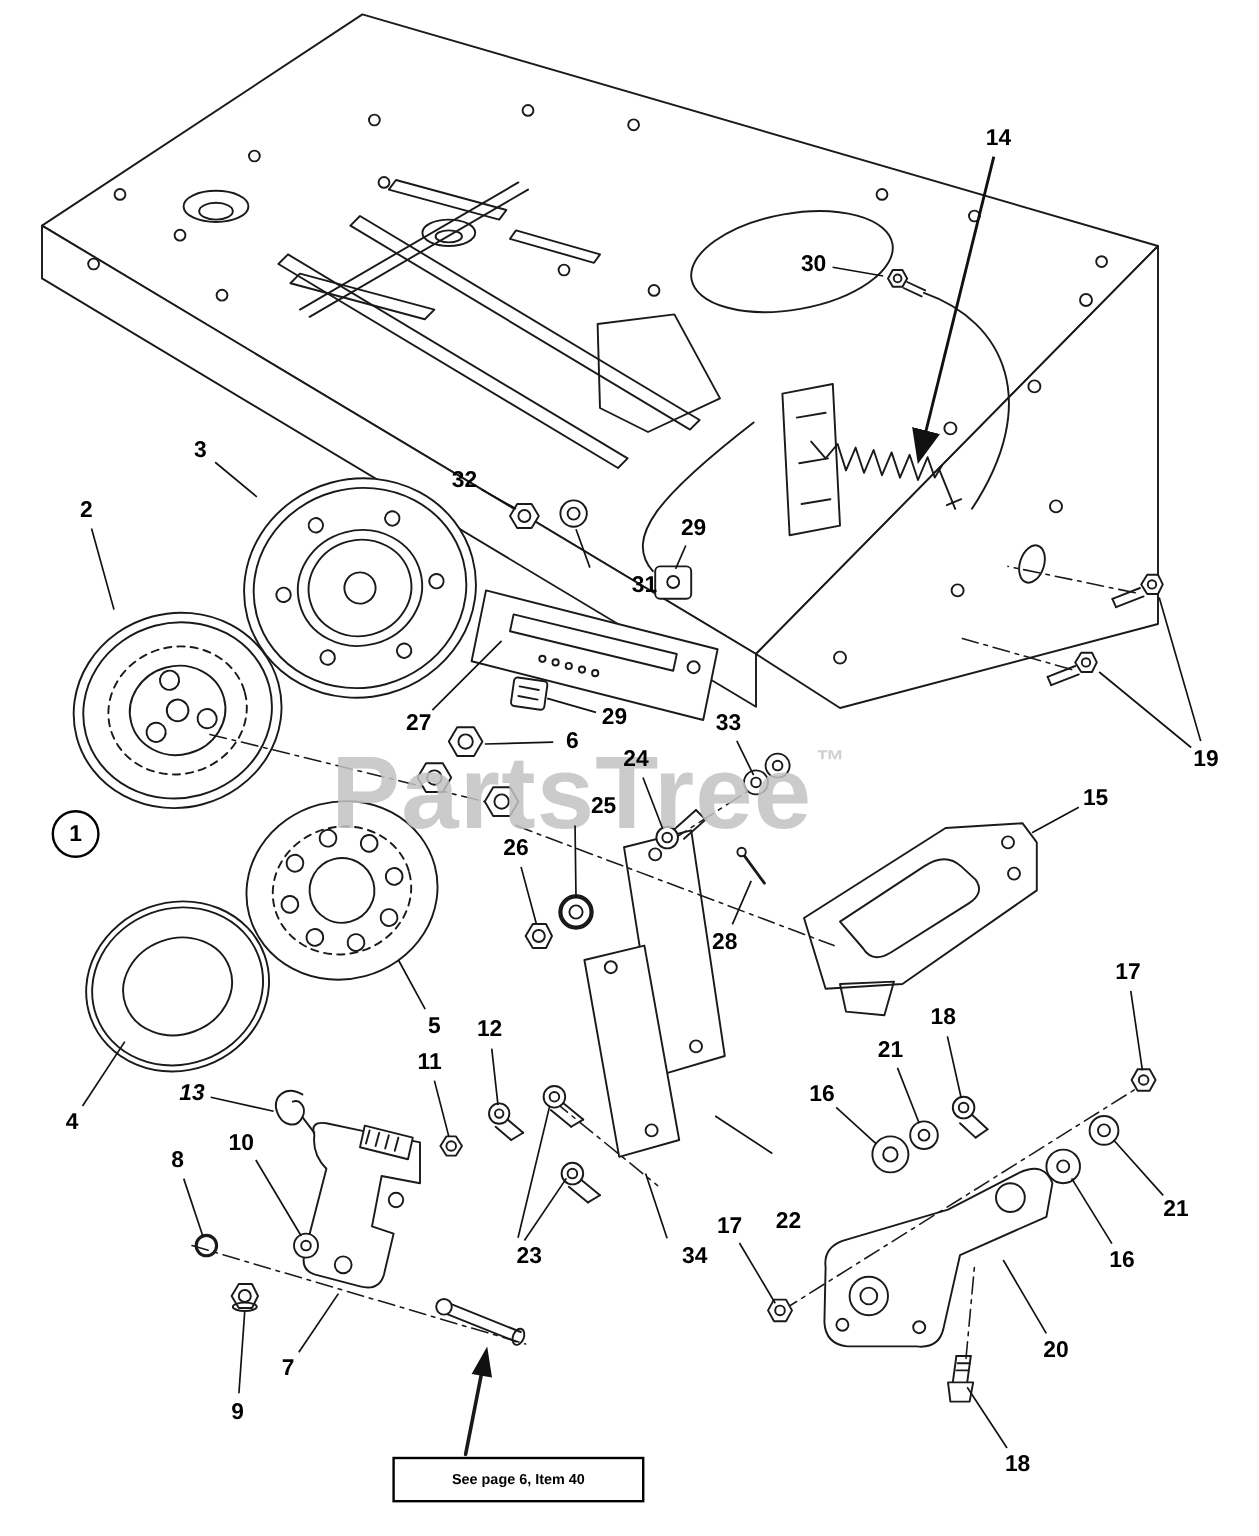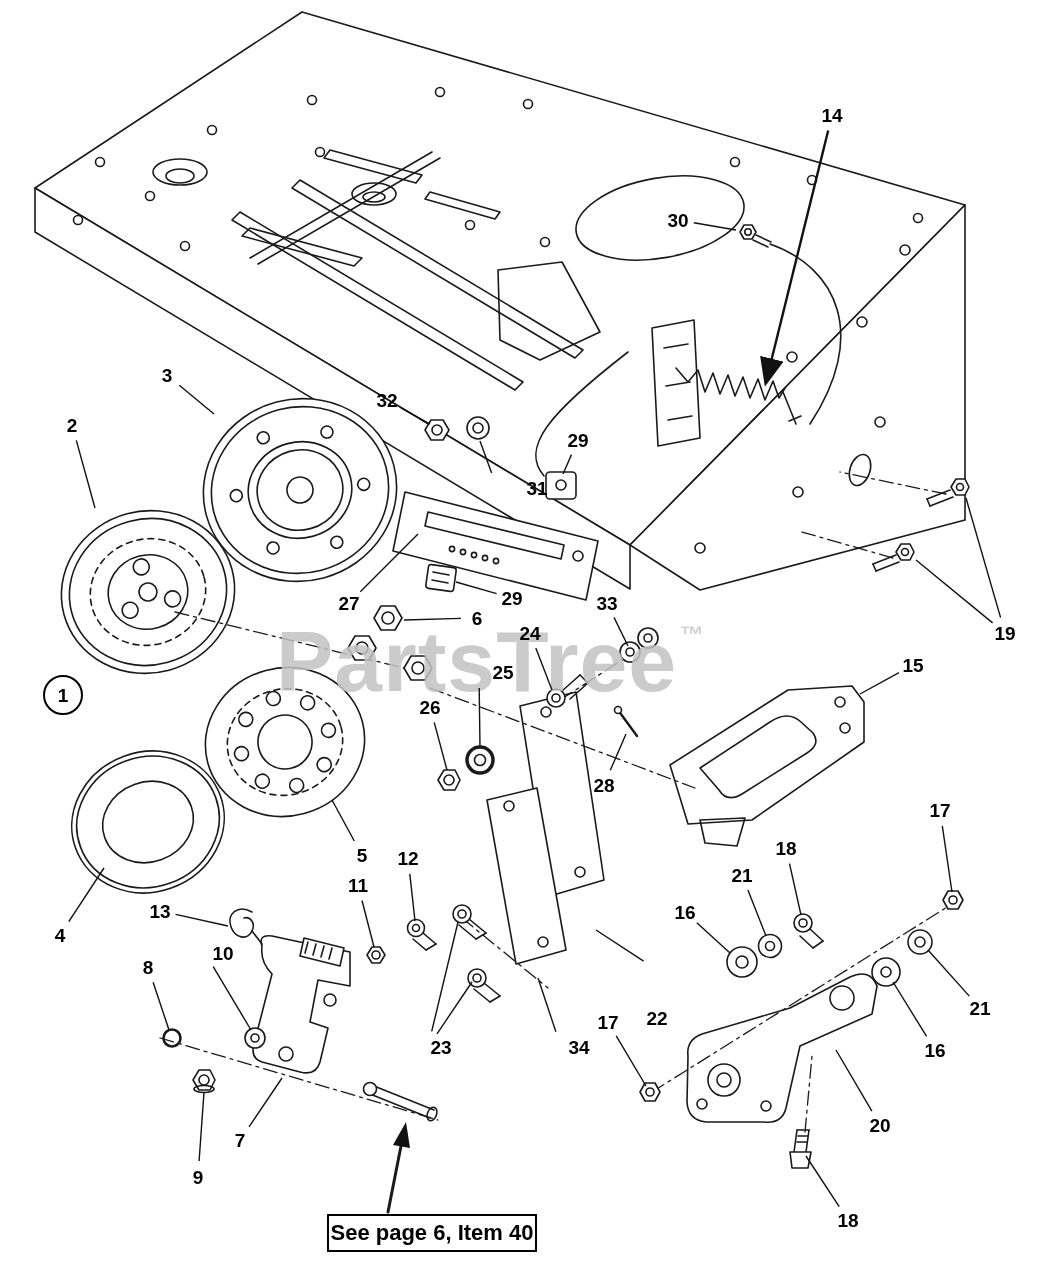--- a/index.html
+++ b/index.html
@@ -23,21 +23,21 @@
     position:absolute; left:276px; top:584px;
     font-family:Liberation Sans, sans-serif; font-weight:bold;
     font-size:86px; color:#c3c3c3; opacity:.85; letter-spacing:1px;
     user-select:none; white-space:nowrap;margin-top:28px;
   }
   .watermark sup { font-size:24px; vertical-align:48px; margin-left:3px; color:#c9c9c9; }
   .note-box {
     position:absolute; left:327px; top:1214px; width:206px; height:34px;
     border:2px solid #000; background:#fff;
     display:flex; align-items:center; justify-content:center;
-    font-weight:bold; font-size:22px; color:#000;
+    font-weight:bold; font-size:12px; color:#000;
   }
   .lead { stroke:#111; stroke-width:1.4; }
   .lead.arrow { stroke-width:2.4; }
 </style>
 </head>
 <body>
 
 <div class="stage">
 
   <svg class="layer" viewBox="0 0 1049 1280">
@@ -430,24 +430,24 @@
       <div class="part-label circled" style="left: 63px; top: 695px;">1</div>
       <div class="part-label" style="left: 430px; top: 707px;">26</div>
       <div class="part-label" style="left: 604px; top: 785px;">28</div>
       <div class="part-label" style="left: 940px; top: 810px;">17</div>
       <div class="part-label" style="left: 362px; top: 855px;">5</div>
       <div class="part-label" style="left: 408px; top: 858px;">12</div>
       <div class="part-label" style="left: 786px; top: 848px;">18</div>
       <div class="part-label" style="left: 358px; top: 885px;">11</div>
       <div class="part-label" style="left: 742px; top: 875px;">21</div>
       <div class="part-label" style="left: 685px; top: 912px;">16</div>
-      <div class="part-label" style="left: 160px; top: 911px;">13</div>
+      <div class="part-label" style="left: 160px; top: 911px; font-style: italic;">13</div>
       <div class="part-label" style="left: 60px; top: 935px;">4</div>
       <div class="part-label" style="left: 148px; top: 967px;">8</div>
-      <div class="part-label" style="left: 223px; top: 953px;">10</div>
+      <div class="part-label" style="left: 201px; top: 953px;">10</div>
       <div class="part-label" style="left: 657px; top: 970px; margin-top: 48px;">22</div>
       <div class="part-label" style="left: 980px; top: 1008px;">21</div>
       <div class="part-label" style="left: 935px; top: 1050px;">16</div>
       <div class="part-label" style="left: 608px; top: 1022px;">17</div>
       <div class="part-label" style="left: 428px; top: 1047px; margin-left: 13px;">23</div>
       <div class="part-label" style="left: 547px; top: 1047px; margin-left: 32px;">34</div>
       <div class="part-label" style="left: 240px; top: 1140px;">7</div>
       <div class="part-label" style="left: 198px; top: 1177px;">9</div>
       <div class="part-label" style="left: 880px; top: 1125px;">20</div>
       <div class="part-label" style="left: 848px; top: 1220px;">18</div>

